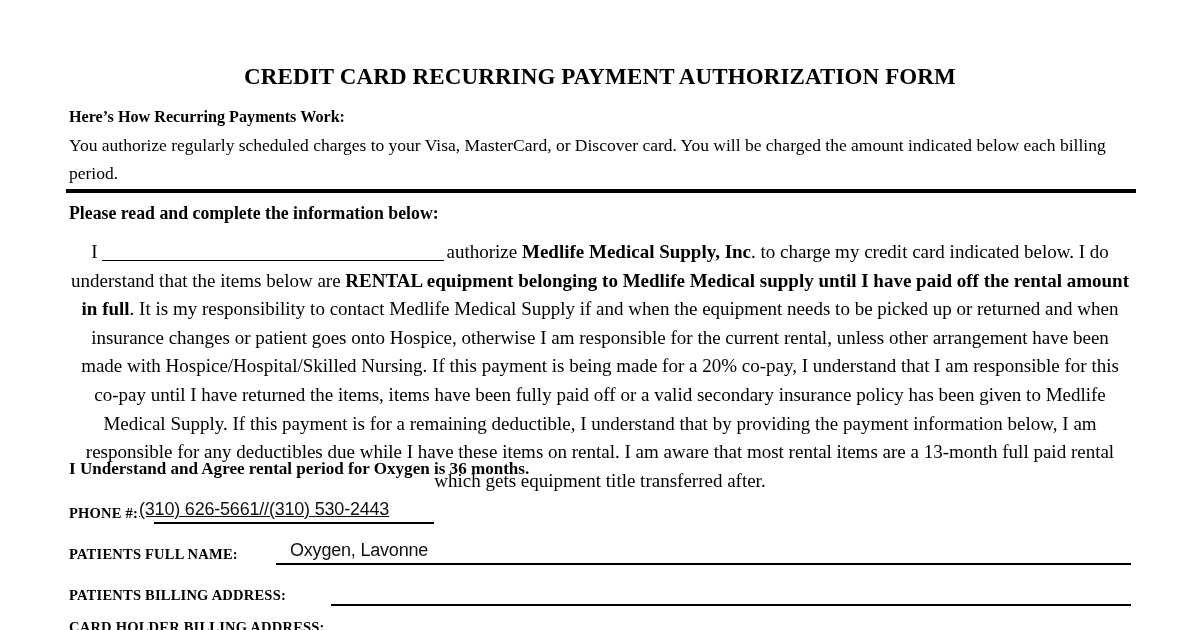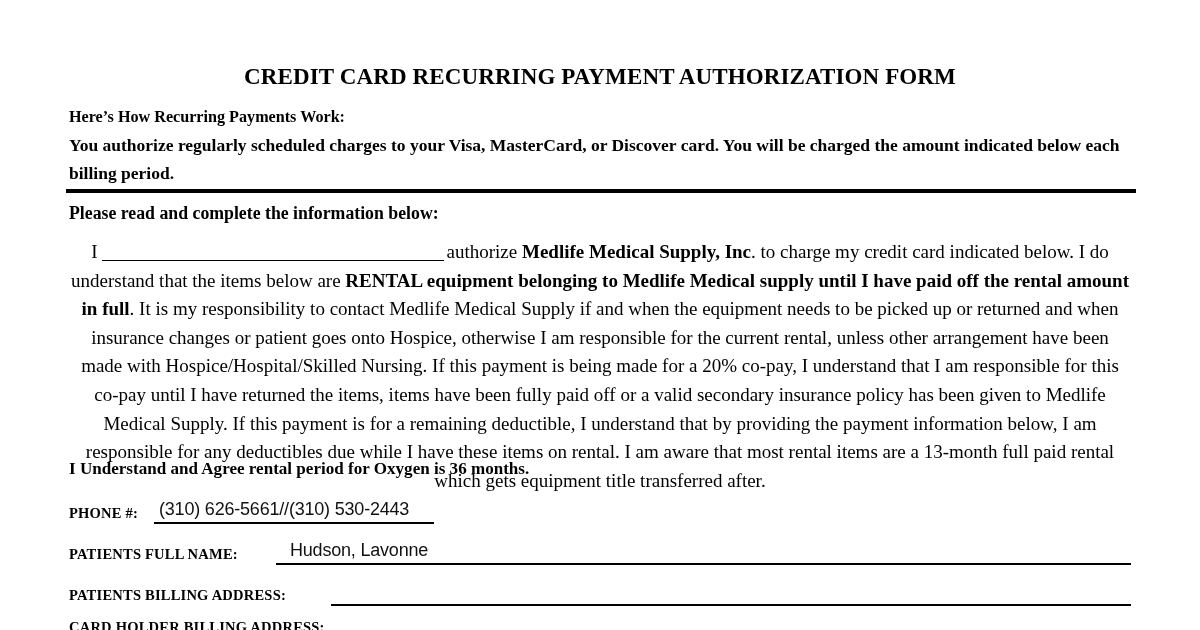--- a/index.html
+++ b/index.html
@@ -54,21 +54,20 @@
     transform-origin: left top;
     white-space: nowrap;
   }
 
   .intro {
     font-size: 17.5px;
     line-height: 28.5px;
     margin: 1px 0 0 0;
     width: 1060px;
     text-align: left;
-    font-weight: bold;
   }
 
   .rule {
     position: absolute;
     left: 66px;
     top: 189px;
     width: 1070px;
     height: 4px;
     background: #000000;
   }
@@ -144,21 +143,21 @@
     bottom: 3px;
     font-family: "Liberation Sans", "DejaVu Sans", sans-serif;
     font-size: 18px;
     letter-spacing: -0.2px;
     white-space: nowrap;
     color: #111;
   }
 
   #field-phone      { left: 69px;  top: 496px; width: 365px; }
   #field-phone .field-input { left: 85px; width: 280px; }
-  #field-phone .field-value { left: 90px; bottom: 4px; }
+  #field-phone .field-value { left: 70px; bottom: 4px; text-decoration: underline; }
 
   #field-email      { left: 478px; top: 496px; width: 653px; }
   #field-email .field-input { left: 62px; width: 591px; }
   #field-email .field-value { left: 78px; bottom: 4px; }
 
   #field-name       { left: 69px;  top: 537px; width: 1062px; text-decoration: underline; }
   #field-name .field-input { left: 207px; width: 855px; }
   #field-name .field-value { left: 221px; bottom: 4px; }
 
   #field-address    { left: 69px;  top: 578px; width: 1062px; }
@@ -202,21 +201,21 @@
   <div class="field" id="field-phone">
     <span class="field-label">PHONE #:</span>
     <span class="field-input"></span>
     <span class="field-value">(310) 626-5661//(310) 530-2443</span>
   </div>
 
 
   <div class="field" id="field-name">
     <span class="field-label">PATIENTS FULL NAME:</span>
     <span class="field-input"></span>
-    <span class="field-value">Hudson, Lavonne</span>
+    <span class="field-value">Oxygen, Lavonne</span>
   </div>
 
   <div class="field" id="field-address">
     <span class="field-label">PATIENTS BILLING ADDRESS:</span>
     <span class="field-input"></span>
   </div>
 
   <div class="field" id="field-cardholder">
     <span class="field-label">CARD HOLDER BILLING ADDRESS:</span>
   </div>

